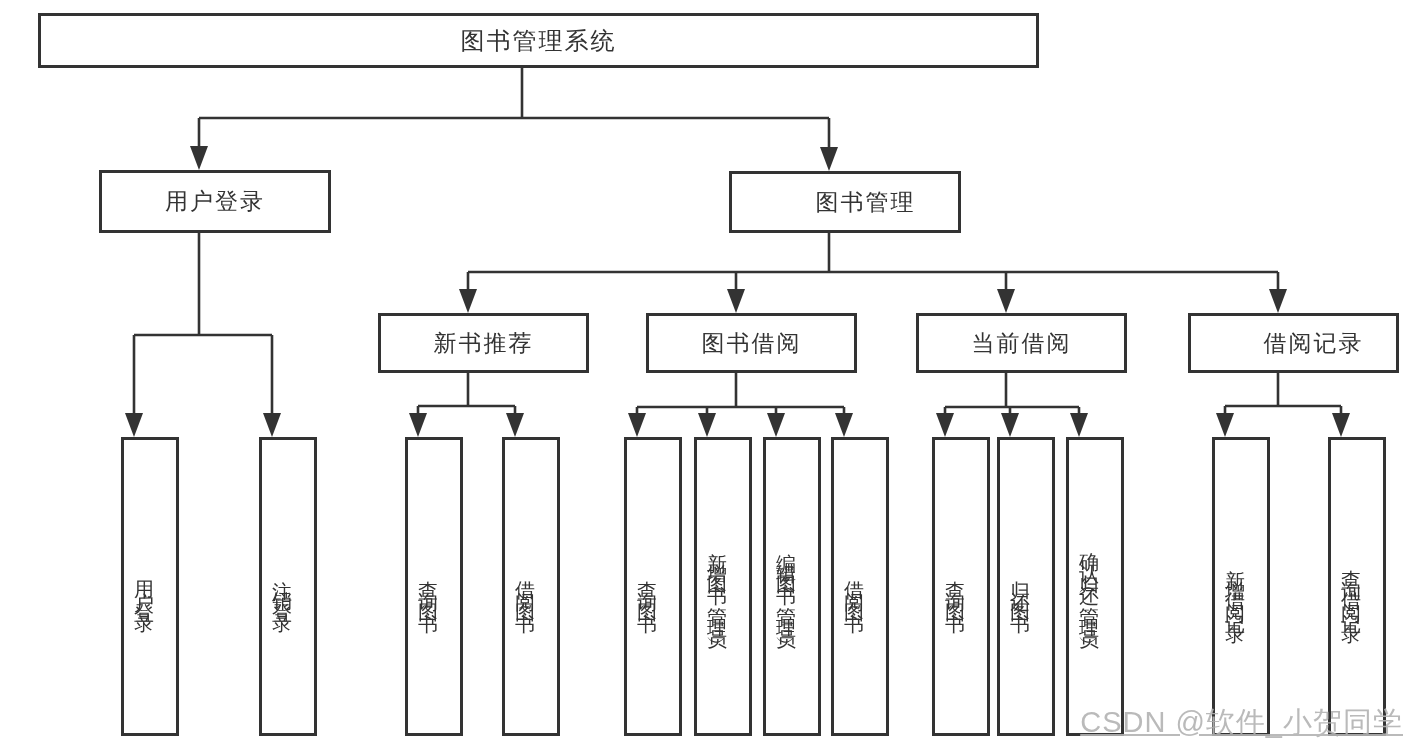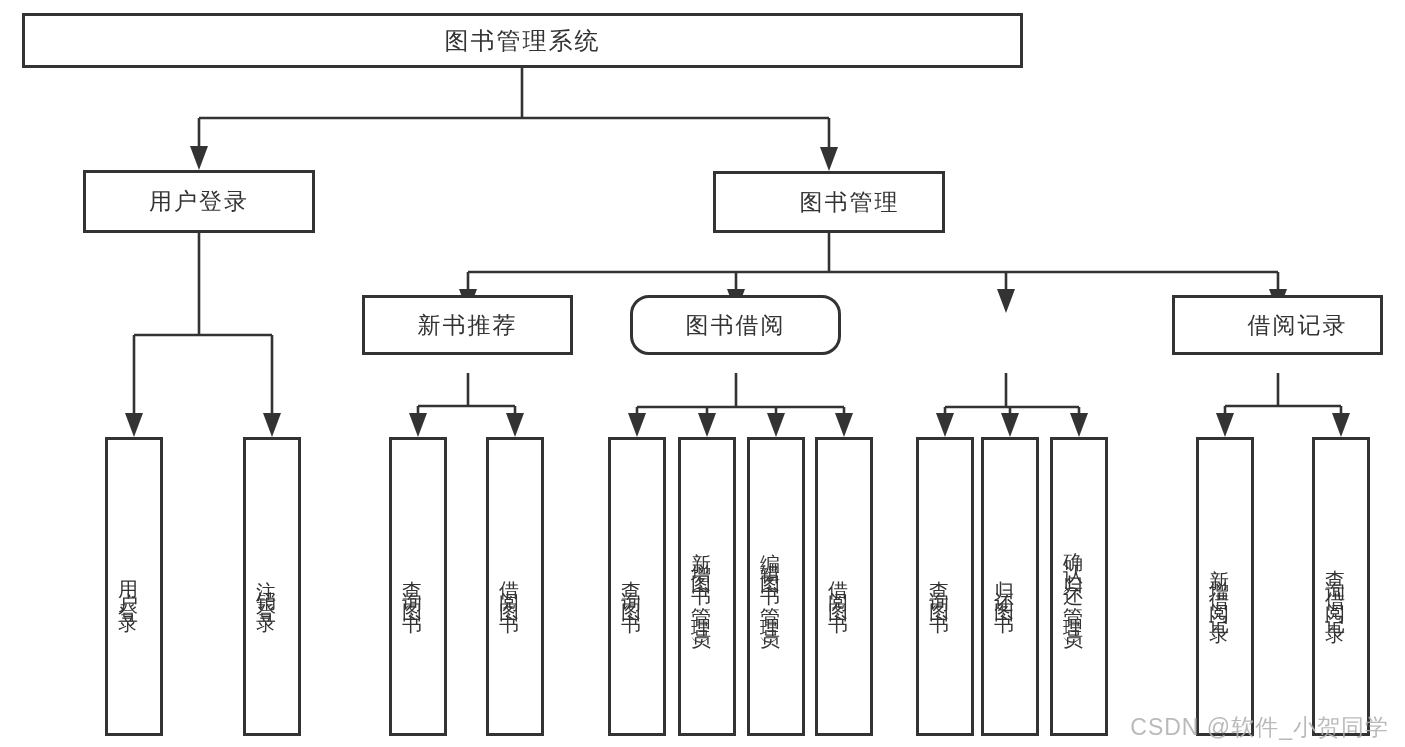--- a/index.html
+++ b/index.html
@@ -10,45 +10,46 @@
   .canvas{
     position:relative;width:1405px;height:747px;background:var(--background);
     overflow:hidden;font-family:"Liberation Sans",sans-serif;color:var(--text);
   }
   .wires{position:absolute;left:0;top:0;z-index:0;}
   .wires line{stroke:var(--line);stroke-width:2.6;}
   .wires polygon{fill:var(--line);}
   .box{
     position:absolute;z-index:1;box-sizing:border-box;
     background:var(--background);border:3px solid var(--border);
-    display:flex;align-items:center;justify-content:center;
+    display:flex;align-items:center;justify-content:center;margin-left:16px;
   }
   .htext{font-size:23px;letter-spacing:2px;white-space:nowrap;}
   .root-box{left:22px;top:13px;width:1001px;height:55px;}
   .root-box .htext{font-size:24px;}
   .l1-a{left:83px;top:170px;width:232px;height:63px;}
   .l1-b{left:713px;top:171px;width:232px;height:62px;padding-left:41px;}
-  .l2{top:295px;width:211px;height:60px;text-align:center;}
-  .l2-a{left:362px;} .l2-b{left:630px;border-radius:19px;} .l2-c{left:900px;} .l2-d{left:1172px;padding-left:40px;}
+  .l2{top:313px;width:211px;height:60px;text-align:center;}
+  .l2-a{left:362px;} .l2-b{left:630px;} .l2-c{left:900px;} .l2-d{left:1172px;padding-left:40px;}
   .leaf{top:437px;width:58px;height:299px;}
   .vtext{
     writing-mode:vertical-rl;text-orientation:mixed;
     font-size:20px;letter-spacing:11px;line-height:1;
     padding-block-start:11px; 
     white-space:nowrap;
   }
   .lf-1{left:105px;} .lf-2{left:243px;}
   .lf-3{left:389px;} .lf-4{left:486px;}
   .lf-5{left:608px;} .lf-6{left:678px;} .lf-7{left:747px;} .lf-8{left:815px;}
   .lf-9{left:916px;} .lf-10{left:981px;} .lf-11{left:1050px;}
   .lf-12{left:1196px;} .lf-13{left:1312px;}
   .watermark{
-    position:absolute;z-index:2;right:16px;bottom:4px;
-    font-size:23px;color:var(--watermark);opacity:.9;letter-spacing:1px;
+    position:absolute;z-index:2;right:2px;bottom:4px;
+    font-size:29px;color:var(--watermark);opacity:.9;letter-spacing:1px;
     white-space:nowrap;
+    text-decoration:underline;
   }
 </style>
 </head>
 <body>
 
 <div class="canvas">
 
   <svg class="wires" width="1405" height="747">
       <line x1="522" y1="68" x2="522" y2="118"></line>
       <line x1="199" y1="118" x2="829" y2="118"></line>
@@ -114,20 +115,23 @@
   <div class="box l1-b">
     <span class="htext">图书管理</span>
   </div>
 
   <div class="box l2 l2-a">
     <span class="htext">新书推荐</span>
   </div>
   <div class="box l2 l2-b">
     <span class="htext">图书借阅</span>
   </div>
+  <div class="box l2 l2-c">
+    <span class="htext">当前借阅</span>
+  </div>
   <div class="box l2 l2-d">
     <span class="htext">借阅记录</span>
   </div>
 
   <div class="box leaf lf-1">
     <span class="vtext">用户登录</span>
   </div>
   <div class="box leaf lf-2">
     <span class="vtext">注销登录</span>
   </div>

